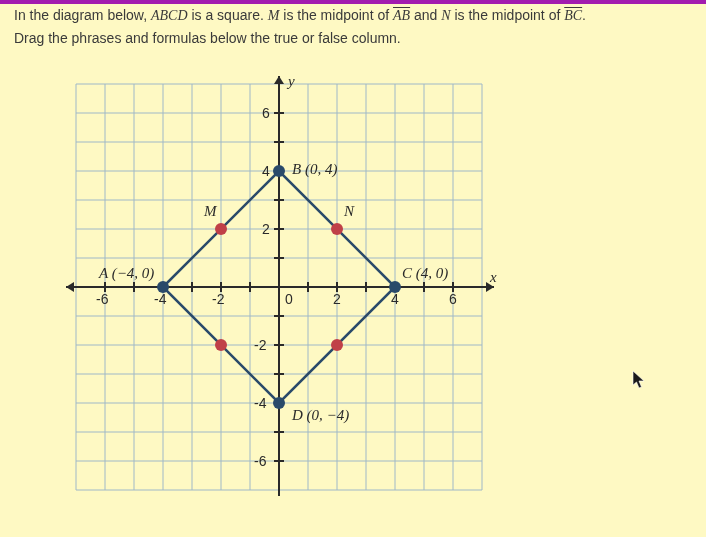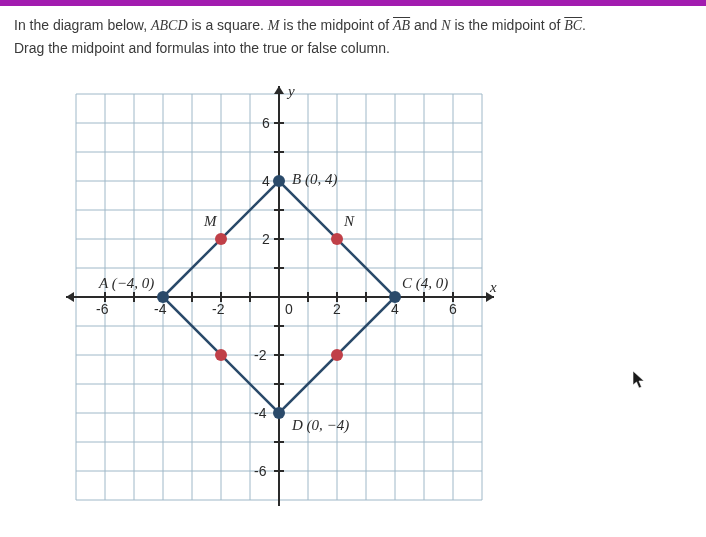--- a/index.html
+++ b/index.html
@@ -5,24 +5,24 @@
   * { box-sizing: border-box; margin: 0; padding: 0; }
   body {
     width: 706px;
     height: 537px;
     background: #d8dce0;
     font-family: Arial, sans-serif;
     position: relative;
     overflow: hidden;
   }
   .content {
-    padding: 8px 14px;
-    background: #ffffff;
+    padding: 0 14px;
+    background: #fef9c3;
     min-height: 537px;
-    border-top: 6px solid #a21caf;
+    border-top: 4px solid #a21caf;
   }
   .problem-text {
     font-size: 14px;
     color: #3a3a3a;
     line-height: 1.6;
     margin-bottom: 20px;
   }
   .problem-text .italic { font-style: italic; font-family: 'Times New Roman', serif; }
   .overline { text-decoration: overline; }
   .graph-container {
@@ -60,21 +60,21 @@
     fill: #2a2a2a;
   }
 </style>
 </head>
 <body>
 
 <div class="content">
   <div class="problem-text">
     <span>In the diagram below, </span><span class="italic">ABCD</span><span> is a square. </span><span class="italic">M</span><span> is the midpoint of </span><span class="italic overline">AB</span><span> and </span><span class="italic">N</span><span> is the midpoint of </span><span class="italic overline">BC</span><span>.</span>
     <br>
-    <span>Drag the midpoint and formulas into the true or false column.</span>
+    <span>Drag the phrases and formulas below the true or false column.</span>
   </div>
 
   <div class="graph-container">
     <svg class="graph-svg" viewBox="0 0 500 430">
 
       <g>
 
         <line x1="32" y1="14" x2="32" y2="420" stroke="#9fb8c8" stroke-width="1"></line>
         <line x1="61" y1="14" x2="61" y2="420" stroke="#9fb8c8" stroke-width="1"></line>
         <line x1="90" y1="14" x2="90" y2="420" stroke="#9fb8c8" stroke-width="1"></line>

